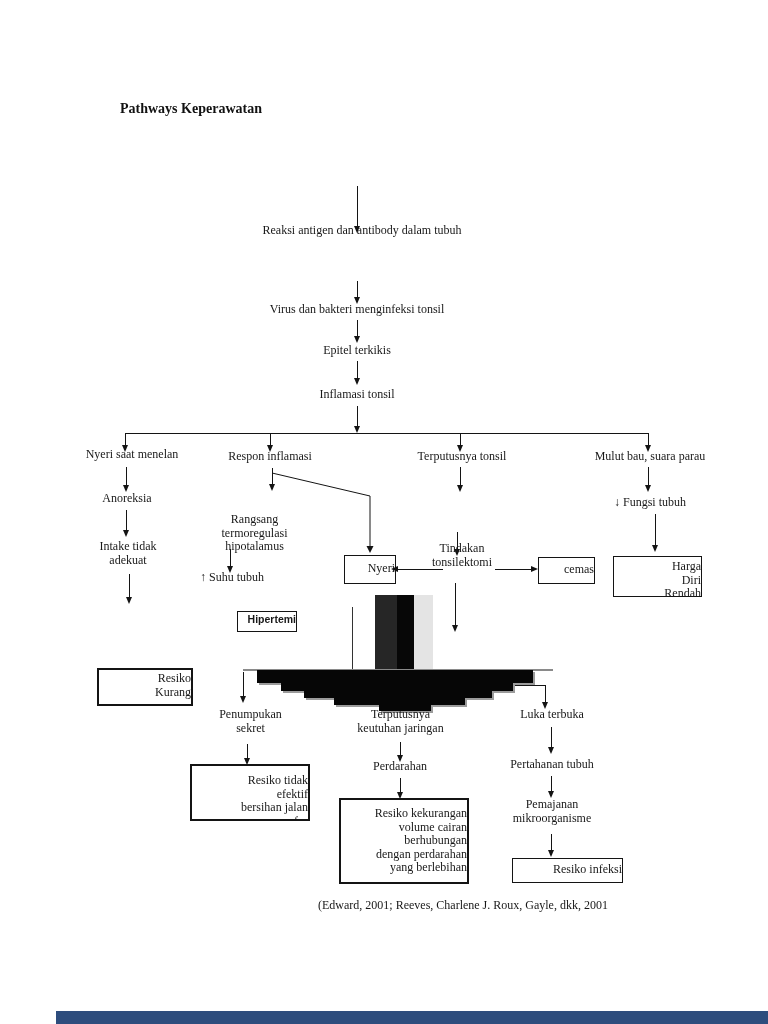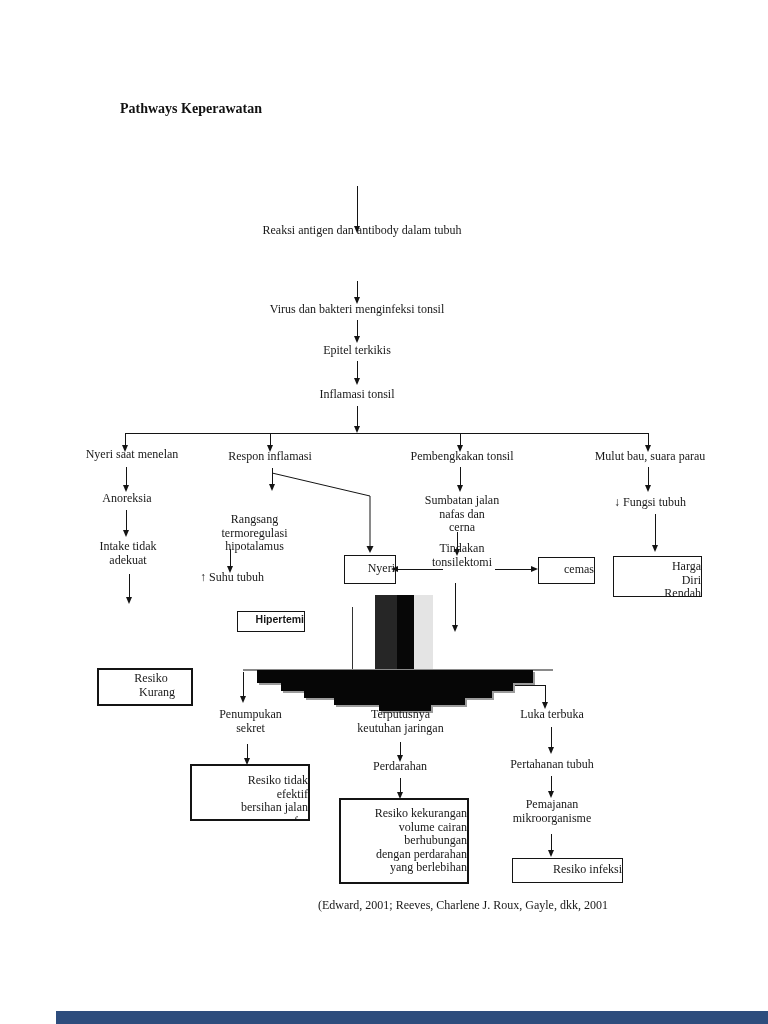--- a/index.html
+++ b/index.html
@@ -55,42 +55,39 @@
   <i class="av" style="left:270px;top:434px;height:11px"></i>
   <i class="av" style="left:460px;top:434px;height:11px"></i>
   <i class="av" style="left:648px;top:434px;height:11px"></i>
 
   <div class="t" style="left:80px;top:448px;width:104px">Nyeri saat menelan</div>
   <i class="av" style="left:126px;top:467px;height:18px"></i>
   <div class="t" style="left:92px;top:492px;width:70px">Anoreksia</div>
   <i class="av" style="left:126px;top:510px;height:20px"></i>
   <div class="t" style="left:92px;top:540px;width:72px">Intake tidak adekuat</div>
   <i class="av" style="left:129px;top:574px;height:23px"></i>
-  <div class="box b2" style="left:97px;top:668px;width:96px;height:38px;text-align:center;padding:2px 0 0 12px">Resiko
+  <div class="box b2" style="left:97px;top:668px;width:96px;height:38px;text-align:right;padding:2px 0 0 12px">Resiko
 &nbsp;&nbsp;&nbsp;&nbsp;Kurang</div>
 
   <div class="t" style="left:215px;top:450px;width:110px">Respon inflamasi</div>
   <i class="av" style="left:272px;top:468px;height:16px"></i>
   <svg style="left:260px;top:465px" width="120" height="95">
     <polyline points="12,8 110,31 110,81" fill="none" stroke="#141414" stroke-width="1"></polyline>
     <polygon points="106.5,81 113.5,81 110,88" fill="#141414"></polygon>
   </svg>
   <div class="t" style="left:202px;top:513px;width:105px">Rangsang
 termoregulasi
 hipotalamus</div>
   <i class="av" style="left:230px;top:549px;height:17px"></i>
   <div class="t" style="left:190px;top:571px;width:84px">↑ Suhu tubuh</div>
-  <div class="box hiper" style="left:237px;top:611px;width:68px;height:21px">Hipertemi</div>
+  <div class="box hiper" style="left:237px;top:611px;width:60px;height:21px">Hipertemi</div>
   <div class="box" style="left:344px;top:555px;width:52px;height:29px;padding-top:6px">Nyeri</div>
 
-  <div class="t" style="left:404px;top:450px;width:116px">Pembengkakan tonsil</div>
+  <div class="t" style="left:404px;top:450px;width:116px">Terputusnya tonsil</div>
   <i class="av" style="left:460px;top:467px;height:18px"></i>
-  <div class="t" style="left:418px;top:494px;width:88px">Sumbatan jalan
-nafas dan
-cerna</div>
   <i class="av" style="left:457px;top:532px;height:17px"></i>
   <div class="t" style="left:413px;top:542px;width:98px">Tindakan
 tonsilektomi</div>
   <i class="al" style="left:398px;top:569px;width:45px"></i>
   <i class="ar" style="left:495px;top:569px;width:36px"></i>
   <div class="box" style="left:538px;top:557px;width:57px;height:27px;padding-top:5px">cemas</div>
   <i class="av" style="left:455px;top:583px;height:42px"></i>
 
   <div class="t" style="left:588px;top:450px;width:124px">Mulut bau, suara parau</div>
   <i class="av" style="left:648px;top:467px;height:18px"></i>

